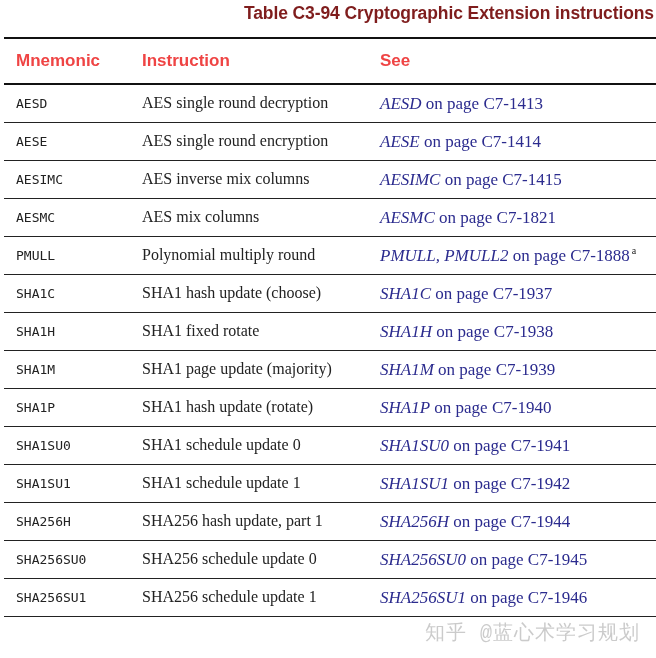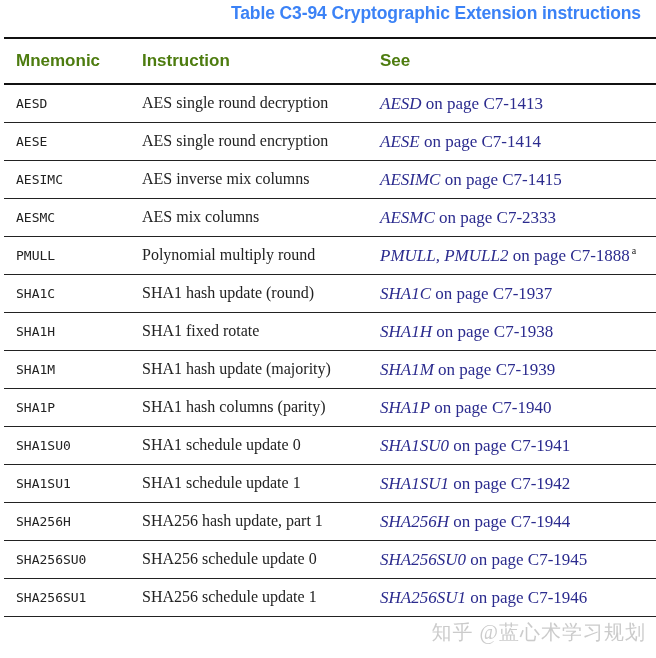--- a/index.html
+++ b/index.html
@@ -1,44 +1,44 @@
 <!DOCTYPE html>
 <html><head>
 <meta charset="utf-8">
 <style>
   html, body { margin: 0; padding: 0; background: #ffffff; }
   body { width: 656px; height: 658px; position: relative; overflow: hidden; }
   .caption {
-    position: absolute; top: 3px; right: 15px;
+    position: absolute; top: 3px; right: 2px;
     font-family: "Liberation Sans", sans-serif; font-weight: bold;
-    font-size: 17.5px; color: #3b82f6; letter-spacing: -0.1px;
+    font-size: 17.5px; color: #7f1d1d; letter-spacing: -0.1px;
   }
   table {
     position: absolute; top: 37px; left: 4px; width: 652px;
     border-collapse: collapse;
   }
   thead tr { height: 46px; }
   tbody tr { height: 38px; }
   thead tr { border-top: 2px solid #111; border-bottom: 2px solid #111; }
   tbody tr { border-bottom: 1.5px solid #222; }
   th {
     text-align: left; font-family: "Liberation Sans", sans-serif;
-    font-weight: bold; font-size: 17px; color: #4d7c0f; padding: 0; vertical-align: middle;
+    font-weight: bold; font-size: 17px; color: #ef4444; padding: 0; vertical-align: middle;
   }
   td { padding: 0; vertical-align: middle; }
   .c1 { width: 126px; padding-left: 12px; }
   .c2 { width: 238px; }
   .mn { font-family: "DejaVu Sans Mono", monospace; font-size: 13px; color: #222; }
   .ins { font-family: "Liberation Serif", serif; font-size: 16px; color: #222; }
   .see { font-family: "Liberation Serif", serif; font-size: 17px; color: #2b2b8e; cursor: pointer; }
   .see i { font-style: italic; }
   .see sup { font-size: 10px; color: #222; margin-left: 2px; }
   .wm {
-    position: absolute; right: 10px; bottom: 12px;
-    font-family: Liberation Serif, serif; font-size: 20px;
+    position: absolute; right: 16px; bottom: 12px;
+    font-family: Liberation Mono, monospace; font-size: 20px;
     color: rgba(160,160,160,0.55); pointer-events: none; letter-spacing: 1px; text-align: right;
   }
 </style>
 </head>
 <body>
 
 <div class="caption">Table C3-94 Cryptographic Extension instructions</div>
 
 <table>
   <thead>
@@ -60,45 +60,45 @@
         <td class="see"><i>AESE</i><span> on page C7-1414</span><sup></sup></td>
       </tr>
       <tr>
         <td class="c1 mn">AESIMC</td>
         <td class="c2 ins">AES inverse mix columns</td>
         <td class="see"><i>AESIMC</i><span> on page C7-1415</span><sup></sup></td>
       </tr>
       <tr>
         <td class="c1 mn">AESMC</td>
         <td class="c2 ins">AES mix columns</td>
-        <td class="see"><i>AESMC</i><span> on page C7-2333</span><sup></sup></td>
+        <td class="see"><i>AESMC</i><span> on page C7-1821</span><sup></sup></td>
       </tr>
       <tr>
         <td class="c1 mn">PMULL</td>
         <td class="c2 ins">Polynomial multiply round</td>
         <td class="see"><i>PMULL, PMULL2</i><span> on page C7-1888</span><sup>a</sup></td>
       </tr>
       <tr>
         <td class="c1 mn">SHA1C</td>
-        <td class="c2 ins">SHA1 hash update (round)</td>
+        <td class="c2 ins">SHA1 hash update (choose)</td>
         <td class="see"><i>SHA1C</i><span> on page C7-1937</span><sup></sup></td>
       </tr>
       <tr>
         <td class="c1 mn">SHA1H</td>
         <td class="c2 ins">SHA1 fixed rotate</td>
         <td class="see"><i>SHA1H</i><span> on page C7-1938</span><sup></sup></td>
       </tr>
       <tr>
         <td class="c1 mn">SHA1M</td>
-        <td class="c2 ins">SHA1 hash update (majority)</td>
+        <td class="c2 ins">SHA1 page update (majority)</td>
         <td class="see"><i>SHA1M</i><span> on page C7-1939</span><sup></sup></td>
       </tr>
       <tr>
         <td class="c1 mn">SHA1P</td>
-        <td class="c2 ins">SHA1 hash columns (parity)</td>
+        <td class="c2 ins">SHA1 hash update (rotate)</td>
         <td class="see"><i>SHA1P</i><span> on page C7-1940</span><sup></sup></td>
       </tr>
       <tr>
         <td class="c1 mn">SHA1SU0</td>
         <td class="c2 ins">SHA1 schedule update 0</td>
         <td class="see"><i>SHA1SU0</i><span> on page C7-1941</span><sup></sup></td>
       </tr>
       <tr>
         <td class="c1 mn">SHA1SU1</td>
         <td class="c2 ins">SHA1 schedule update 1</td>

